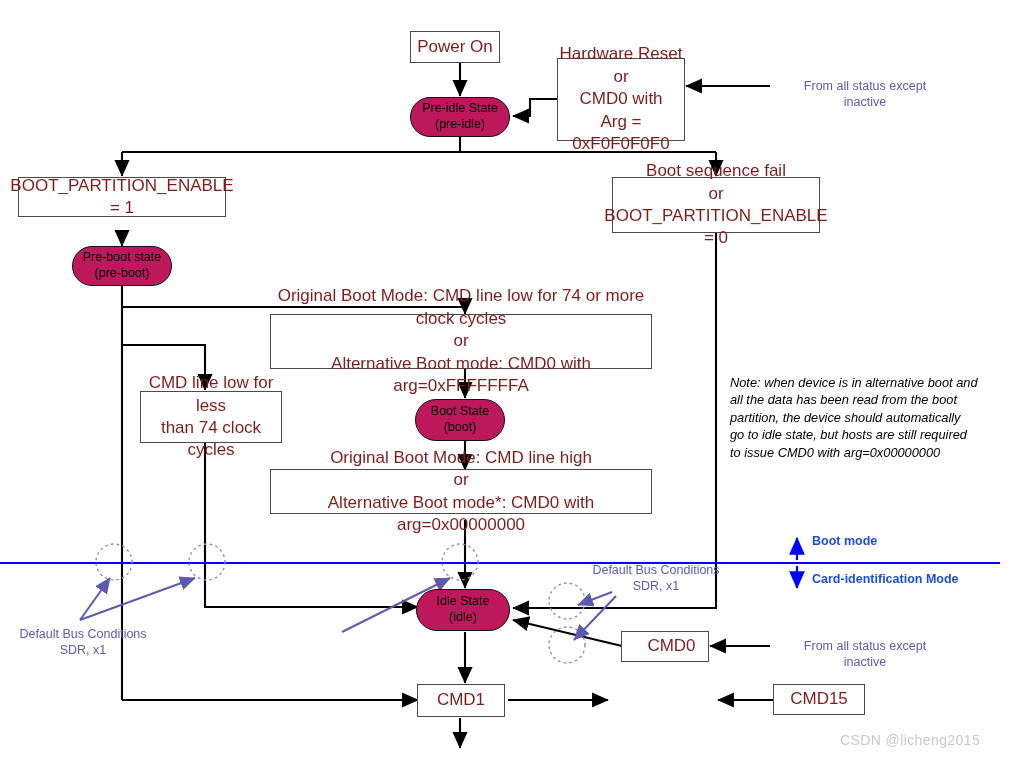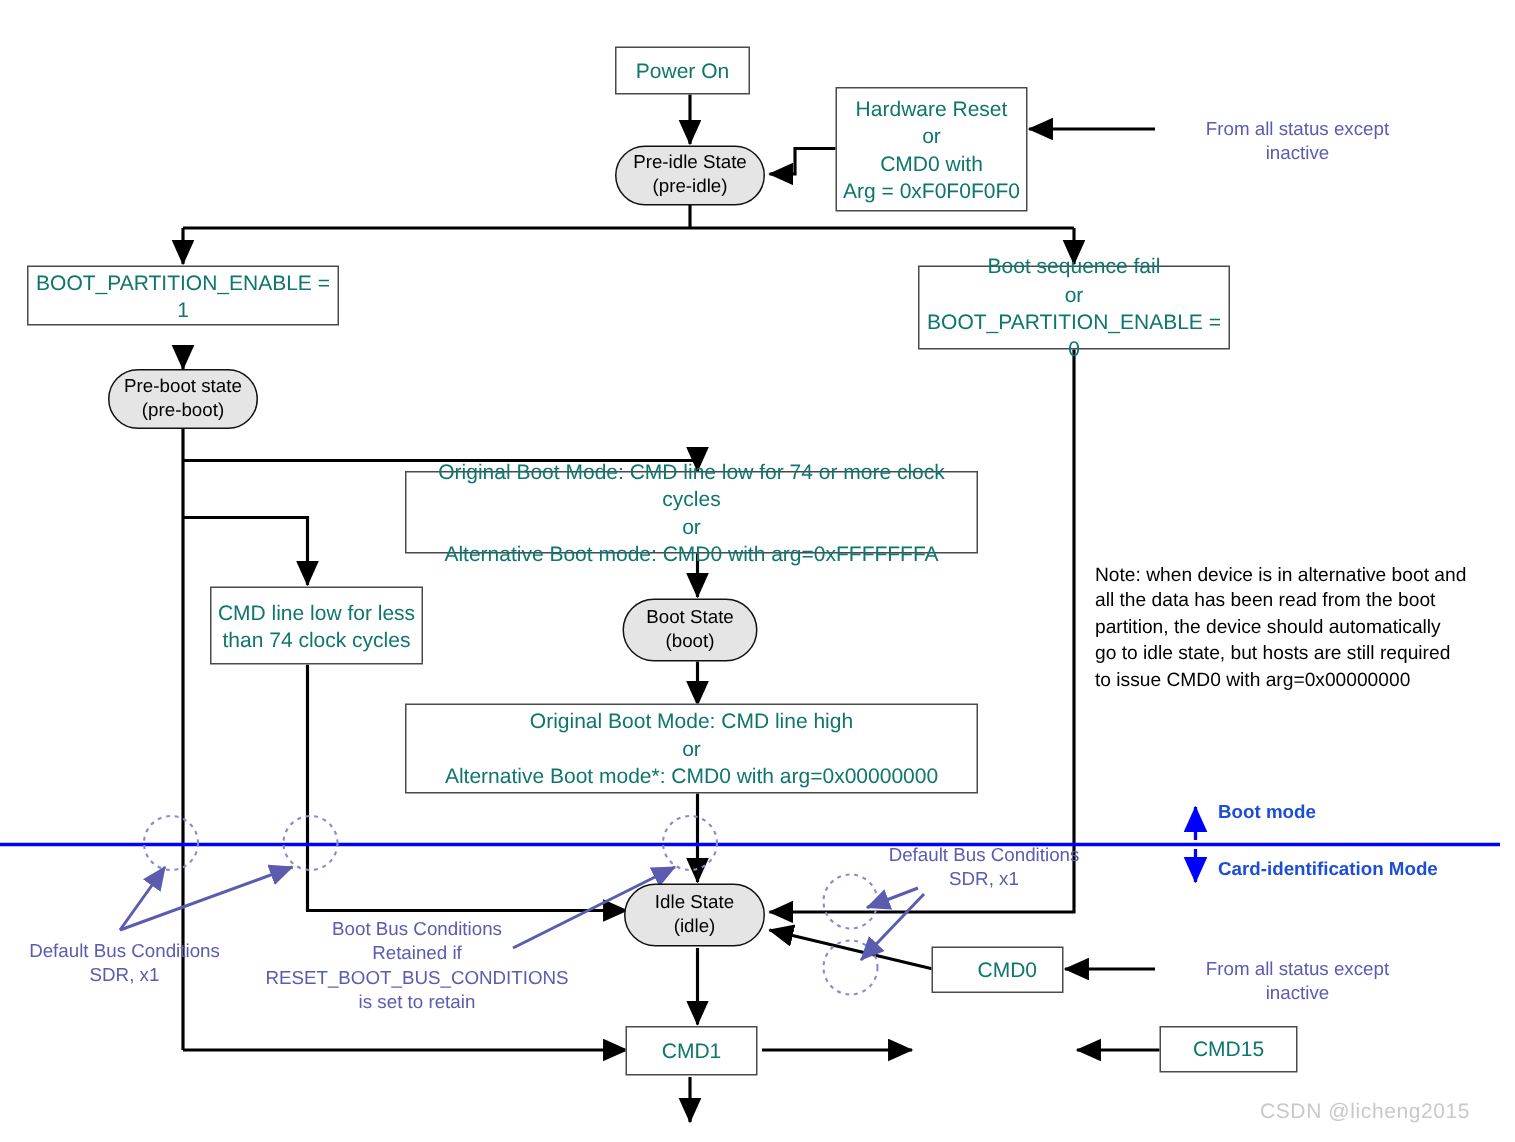--- a/index.html
+++ b/index.html
@@ -1,23 +1,23 @@
 <!DOCTYPE html>
 <html><head>
 <meta charset="utf-8">
 <style>
   html,body{margin:0;padding:0;background:#ffffff;}
   body{width:1010px;height:761px;font-family:"Liberation Sans",sans-serif;overflow:hidden;}
   #canvas{position:relative;width:1010px;height:761px;}
   svg.wires{position:absolute;left:0;top:0;width:1010px;height:761px;}
 
   .node{position:absolute;box-sizing:border-box;display:flex;align-items:center;justify-content:center;
-        text-align:center;background:#ffffff;border:1.4px solid #4a4a4a;color:#0f766e;font-size:14px;line-height:1.32;}
+        text-align:center;background:#ffffff;border:1.4px solid #4a4a4a;color:#7f1d1d;font-size:17px;line-height:1.32;}
   .state{position:absolute;box-sizing:border-box;display:flex;flex-direction:column;align-items:center;
-         justify-content:center;text-align:center;background:#e5e5e5;border:1.6px solid #111;
+         justify-content:center;text-align:center;background:#be185d;border:1.6px solid #111;
          border-radius:26px;color:#000;font-size:12.5px;line-height:1.25;}
   .ann{position:absolute;color:#5b5bb0;font-size:12.5px;line-height:1.3;text-align:center;}
   .note{position:absolute;color:#000;font-size:12.8px;line-height:1.36;text-align:left;}
   .modelbl{position:absolute;color:#1d4ed8;font-size:12.5px;font-weight:bold;white-space:nowrap;}
   .wm{position:absolute;color:#c9c9c9;font-size:14px;letter-spacing:.4px;}
   .lines{white-space:pre-line;}
 </style>
 </head>
 <body>
 
@@ -143,21 +143,21 @@
   <div class="node" style="left:140px;top:391px;width:142px;height:52px;">
     <span class="lines">CMD line low for less
 than 74 clock cycles</span>
   </div>
 
   <div class="state" style="left:415px;top:399px;width:90px;height:42px;">
     <span>Boot State</span>
     <span>(boot)</span>
   </div>
 
-  <div class="node" style="left:270px;top:469px;width:382px;height:60px;">
+  <div class="node" style="left:270px;top:469px;width:382px;height:45px;">
     <span class="lines">Original Boot Mode: CMD line high
 or
 Alternative Boot mode*: CMD0 with arg=0x00000000</span>
   </div>
 
   <div class="state" style="left:416px;top:589px;width:94px;height:42px;">
     <span>Idle State</span>
     <span>(idle)</span>
   </div>
 
@@ -173,29 +173,25 @@
   <div class="node" style="left:773px;top:684px;width:92px;height:31px;">
     <span>CMD15</span>
   </div>
 
   <div class="ann lines" style="left:770px;top:78px;width:190px;">From all status except
 inactive</div>
 
   <div class="ann lines" style="left:770px;top:638px;width:190px;">From all status except
 inactive</div>
 
-  <div class="note" style="left:730px;top:374px;width:248px;">Note: when device is in alternative boot and all the data has been read from the boot partition, the device should automatically go to idle state, but hosts are still required to issue CMD0 with arg=0x00000000</div>
+  <div class="note" style="left:730px;top:374px;width:248px;font-style:italic;">Note: when device is in alternative boot and all the data has been read from the boot partition, the device should automatically go to idle state, but hosts are still required to issue CMD0 with arg=0x00000000</div>
 
   <div class="ann lines" style="left:8px;top:626px;width:150px;">Default Bus Conditions
 SDR, x1</div>
 
-  <div class="ann lines" style="left:148px;top:611px;width:260px;">Boot Bus Conditions
-Retained if
-RESET_BOOT_BUS_CONDITIONS
-is set to retain</div>
 
   <div class="ann lines" style="left:570px;top:562px;width:172px;">Default Bus Conditions
 SDR, x1</div>
 
   <div class="modelbl" style="left:812px;top:534px;">Boot mode</div>
 
   <div class="modelbl" style="left:812px;top:572px;">Card-identification Mode</div>
 
   <div class="wm" style="left:840px;top:732px;">CSDN @licheng2015</div>
 

